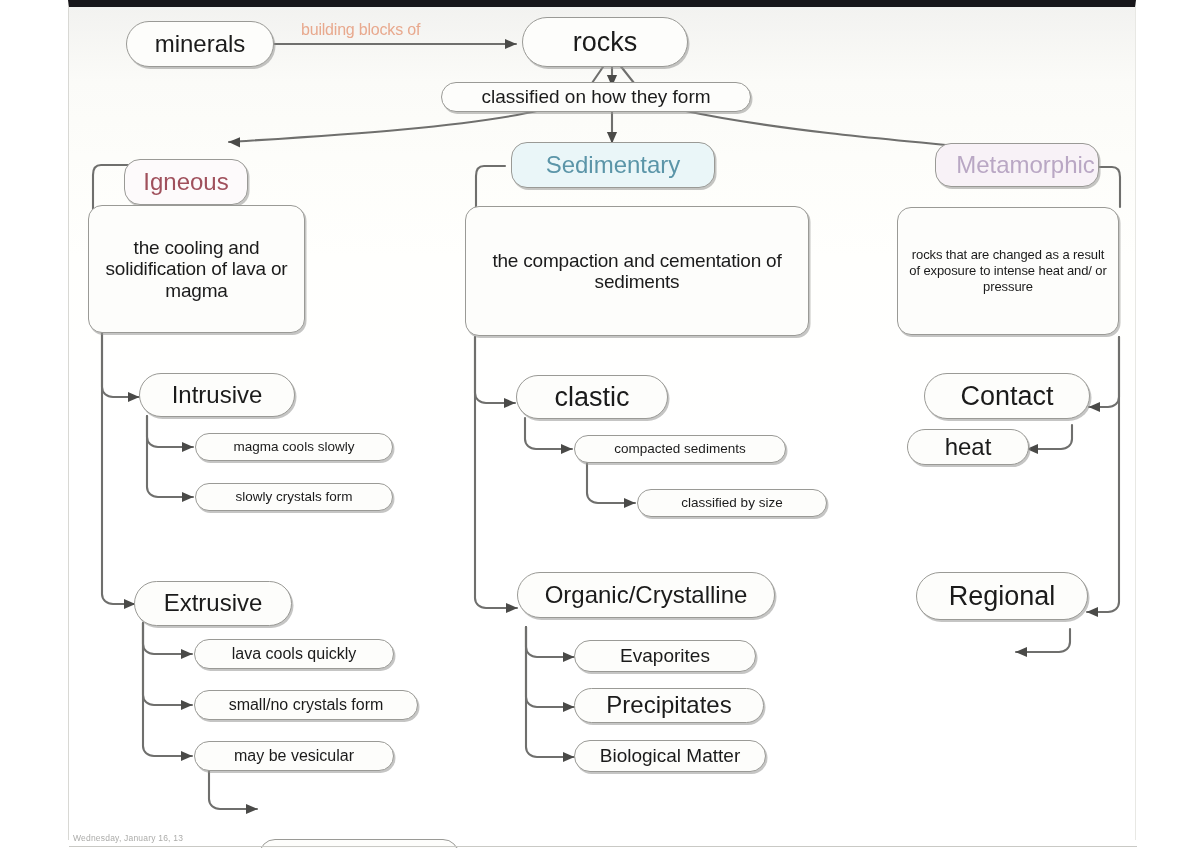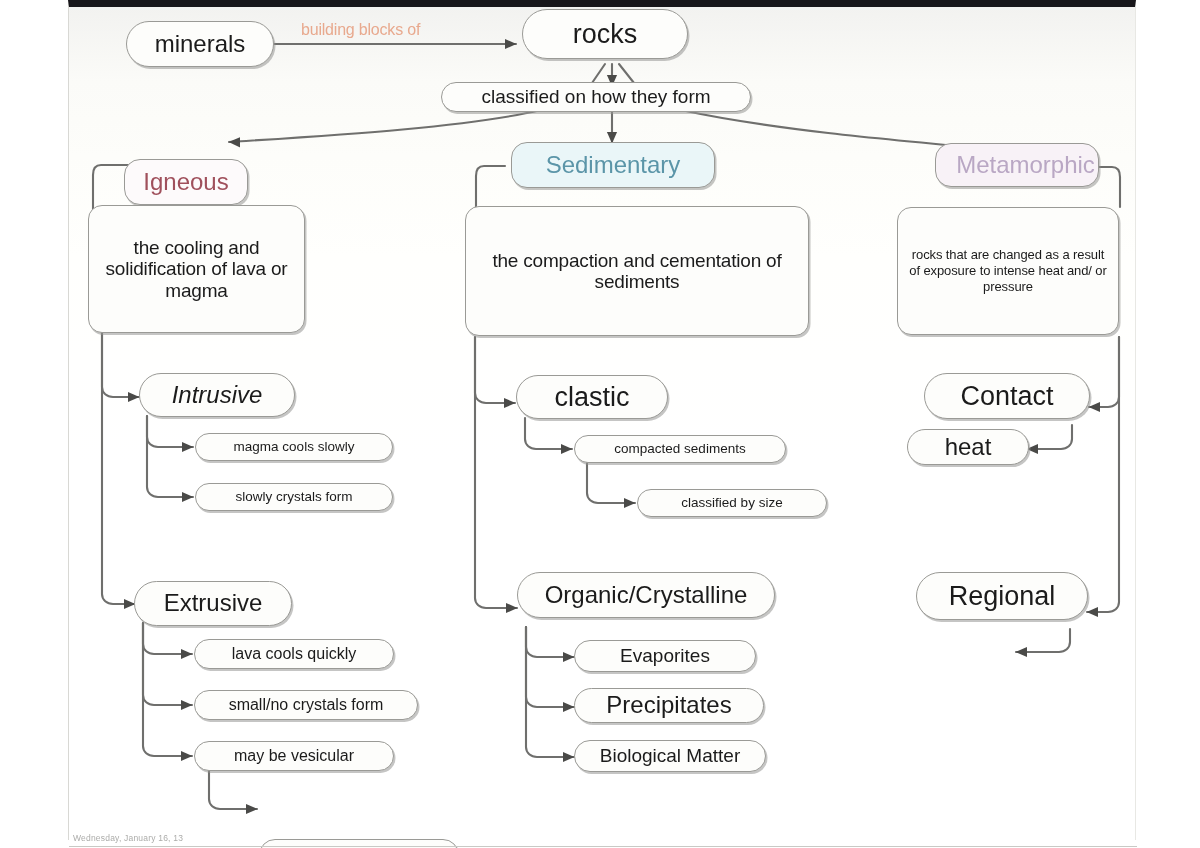--- a/index.html
+++ b/index.html
@@ -198,29 +198,29 @@
           <path d="M1003,418 L1003,432 C1003,438 998,442 992,442 L958,442" marker-end="url(#ar)"></path>
 
           <path d="M1001,622 L1001,635 C1001,641 996,645 990,645 L947,645" marker-end="url(#ar)"></path>
         </g>
       </svg>
 
       <div class="edge-label" style="left:232px; top:14px;">building blocks of</div>
 
       <div class="node t-lg" style="left:57px; top:14px; width:148px; height:46px;">minerals</div>
 
-      <div class="node t-xl" style="left:453px; top:2px; width:166px; height:50px;">rocks</div>
+      <div class="node t-xl" style="left:453px; top:10px; width:166px; height:50px;">rocks</div>
 
       <div class="node t-md" style="left:372px; top:75px; width:310px; height:30px;">classified on how they form</div>
 
       <div class="node t-lg cat-igneous rounded-lg" style="left:55px; top:152px; width:124px; height:46px;">Igneous</div>
 
       <div class="node boxy desc" style="left:19px; top:198px; width:217px; height:128px;">the cooling and solidification of lava or magma</div>
 
-      <div class="node t-lg" style="left:70px; top:366px; width:156px; height:44px;font-style:italic;">Intrusive</div>
+      <div class="node t-lg" style="left:70px; top:366px; width:156px; height:44px;">Intrusive</div>
 
       <div class="node t-xs blurry" style="left:126px; top:426px; width:198px; height:28px;">magma cools slowly</div>
 
       <div class="node t-xs blurry" style="left:126px; top:476px; width:198px; height:28px;">slowly crystals form</div>
 
       <div class="node t-lg" style="left:65px; top:574px; width:158px; height:45px;">Extrusive</div>
 
       <div class="node t-sm blurry" style="left:125px; top:632px; width:200px; height:30px;">lava cools quickly</div>
 
       <div class="node t-sm blurry" style="left:125px; top:683px; width:224px; height:30px;">small/no crystals form</div>

